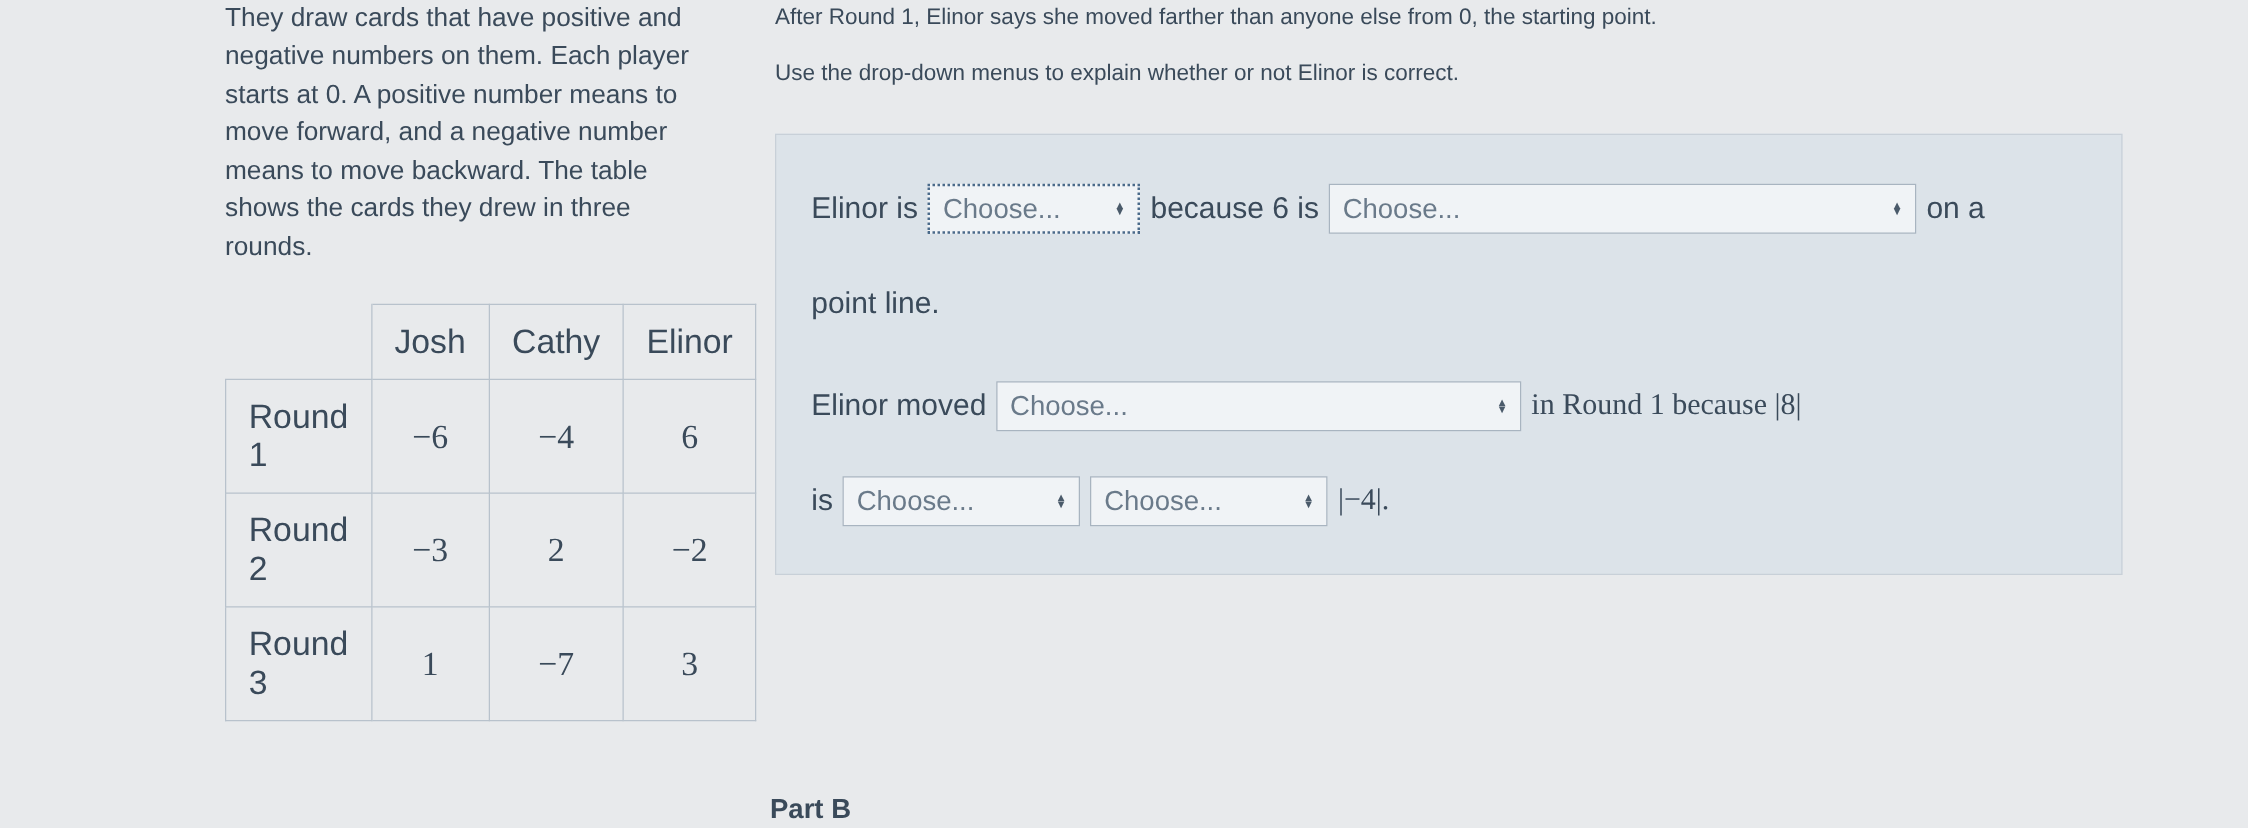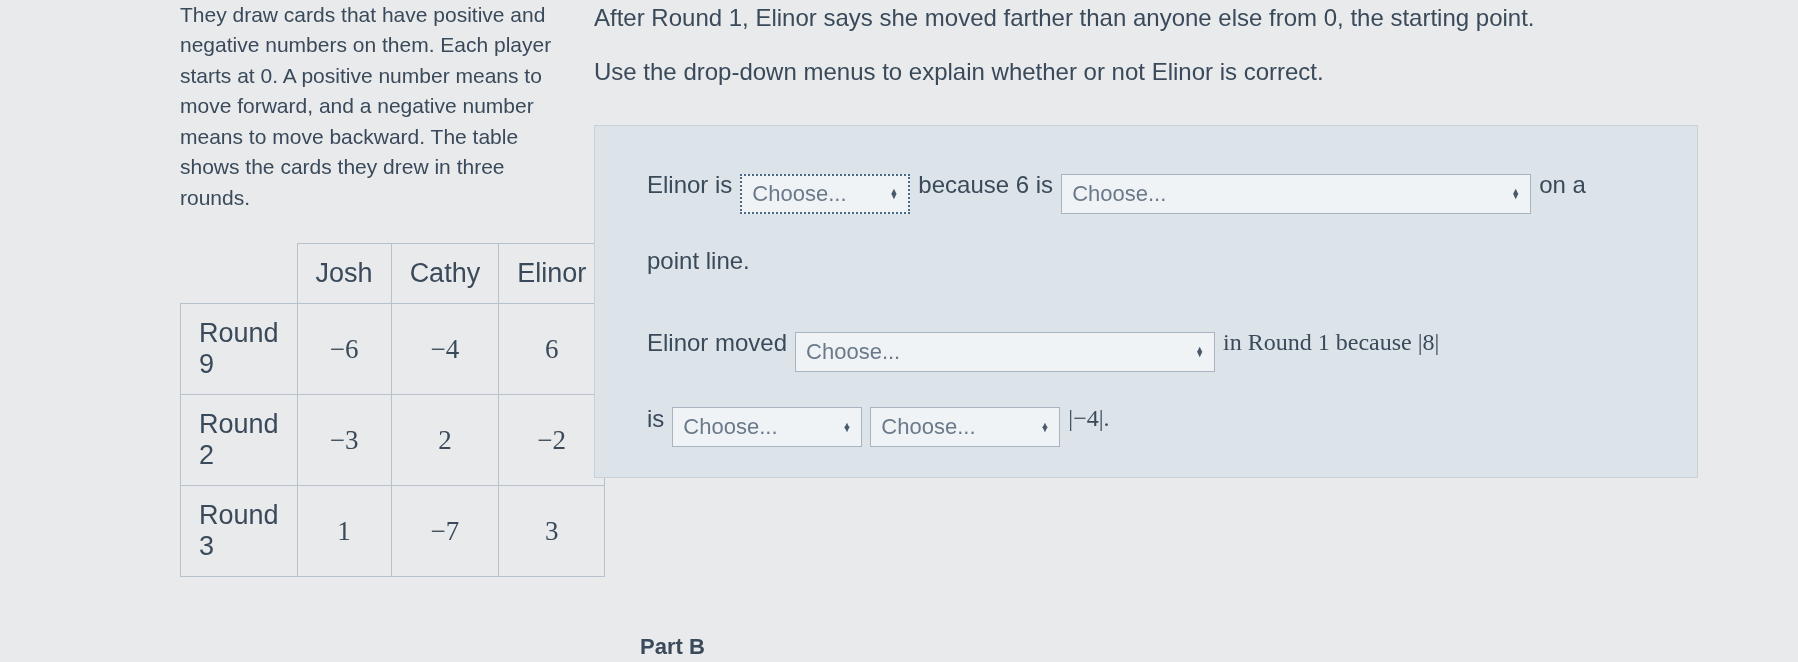--- a/index.html
+++ b/index.html
@@ -13,38 +13,38 @@
       color: #3a4a5a;
       padding: 0;
       width: 1798px;
       height: 662px;
       overflow: hidden;
       position: relative;
     }
     .content-area {
       display: flex;
       padding: 0 60px 0 180px;
-      gap: 24px;
+      gap: 50px;
     }
     .left-column {
       width: 390px;
       flex-shrink: 0;
     }
     .right-column {
       flex: 1;
       padding-right: 40px;
     }
     .problem-text {
       font-size: 21px;
       line-height: 1.45;
       color: #3a4a5a;
       margin-bottom: 30px;
     }
     .instruction-text {
-      font-size: 24px;
+      font-size: 18px;
       line-height: 1.5;
       color: #3a4a5a;
       margin-bottom: 18px;
     }
     table.data-table {
       border-collapse: collapse;
       font-size: 27px;
       width: 100%;
     }
     table.data-table th,
@@ -72,24 +72,23 @@
       border: 1px solid #c8d0d8;
       padding: 30px 28px;
       margin-top: 35px;
       font-size: 24px;
       line-height: 2.4;
       color: #3a4a5a;
     }
     .answer-row {
       display: flex;
       flex-wrap: wrap;
-      align-items: flex-end;
+      align-items: center;
       gap: 8px;
       margin-bottom: 18px;
-      margin-left: 24px;
     }
     .answer-row:last-child {
       margin-bottom: 0;
     }
     .answer-text {
       white-space: nowrap;
     }
     .dropdown {
       display: inline-flex;
       align-items: center;
@@ -127,21 +126,21 @@
     }
     .math-var {
       font-family: Georgia, 'Times New Roman', serif;
     }
     .neg {
       font-family: Georgia, 'Times New Roman', serif;
     }
     .bottom-part {
       position: absolute;
       bottom: 2px;
-      left: 640px;
+      left: 616px;
       font-size: 22px;
       font-weight: bold;
       color: #3a4a5a;
     }
   </style>
 </head>
 <body>
 
 <div class="content-area">
   <div class="left-column">
@@ -151,21 +150,21 @@
       <thead>
         <tr>
           <th></th>
           <th>Josh</th>
           <th>Cathy</th>
           <th>Elinor</th>
         </tr>
       </thead>
       <tbody>
         <tr>
-          <td class="row-label">Round 9</td>
+          <td class="row-label">Round 1</td>
           <td class="neg">−6</td>
           <td class="neg">−4</td>
           <td class="neg">6</td>
         </tr>
         <tr>
           <td class="row-label">Round 2</td>
           <td class="neg">−3</td>
           <td class="neg">2</td>
           <td class="neg">−2</td>
         </tr>

